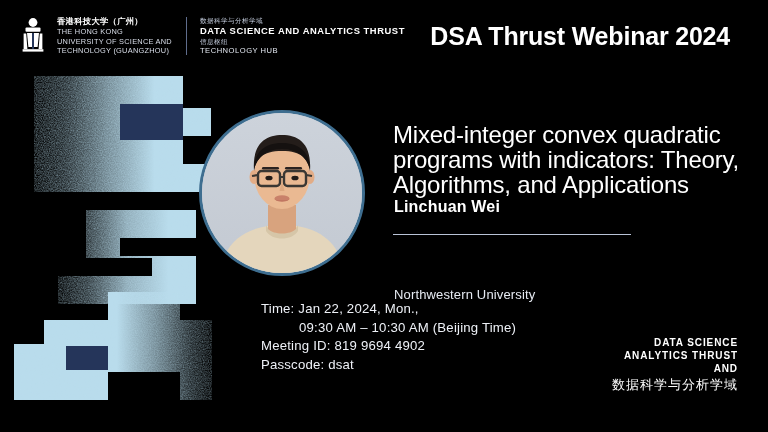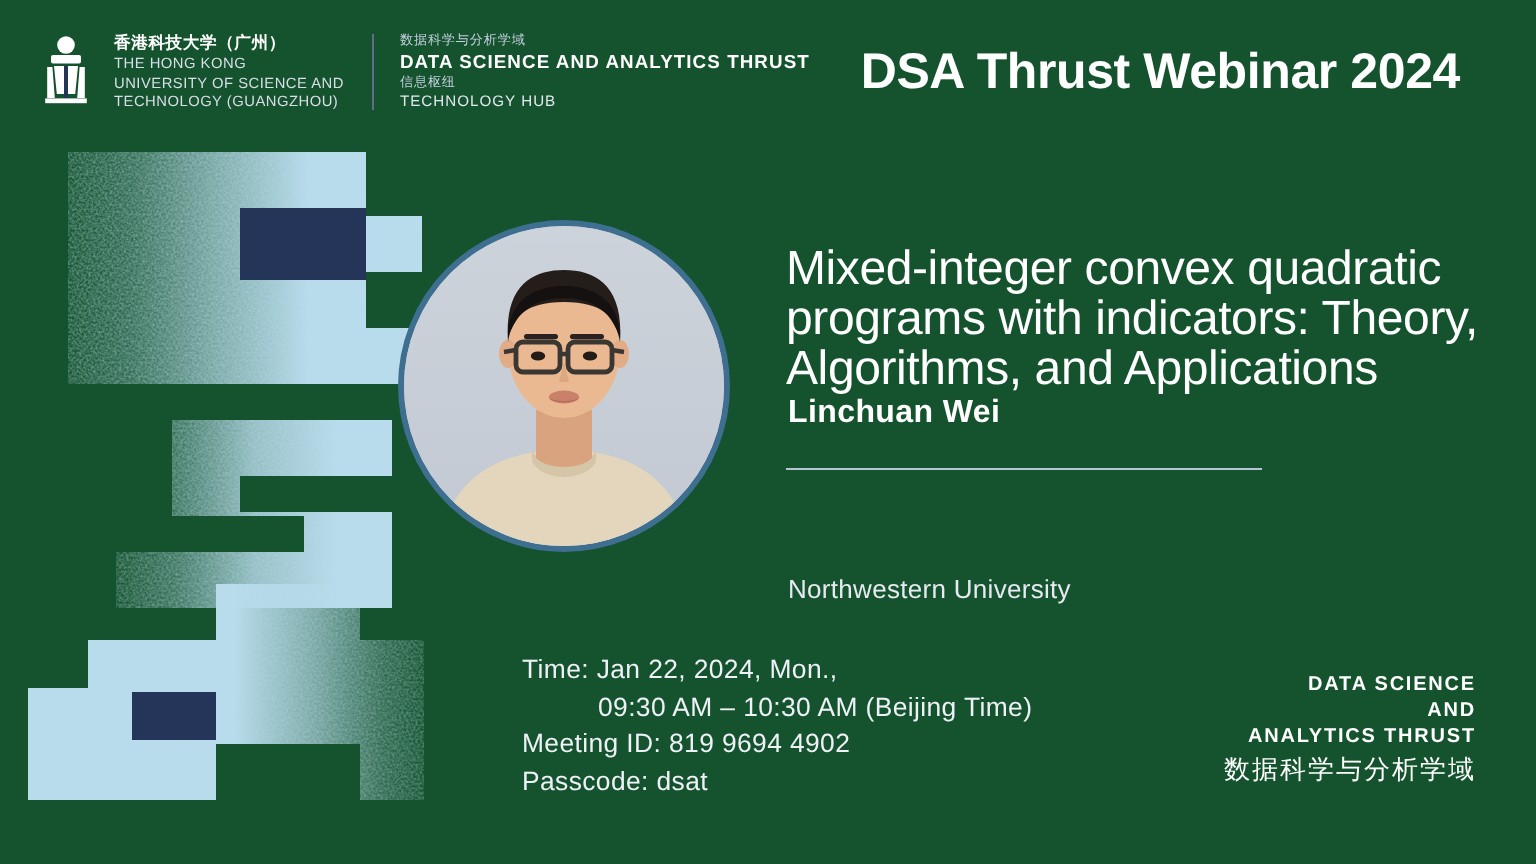--- a/index.html
+++ b/index.html
@@ -7,21 +7,21 @@
     padding: 0;
     background: #1d2b4d;
   }
   body {
     font-family: "Liberation Sans", sans-serif;
   }
   .poster {
     position: relative;
     width: 768px;
     height: 432px;
-    background: #14532d;
+    background: #000000;
     overflow: hidden;
   }
 
   
   .pixelmark {
     position: absolute;
     left: 0;
     top: 60px;
     width: 300px;
     height: 372px;
@@ -166,21 +166,21 @@
     overflow: hidden;
     background: #c9cfd8;
     box-sizing: border-box;
   }
   .photo-ring svg { display:block; width:100%; height:100%; }
 
   
   .meeting-info {
     position: absolute;
     left: 261px;
-    top: 326px;
+    top: 300px;
     font-size: 13.2px;
     color: #eef1f7;
     line-height: 18.5px;
     letter-spacing: .2px;
   }
   .meeting-info .indent { padding-left: 38px; }
 
   
   .footer-brand {
     position: absolute;
@@ -336,18 +336,18 @@
 
   <div class="meeting-info">
     <div>Time: Jan 22, 2024, Mon.,</div>
     <div class="indent">09:30 AM – 10:30 AM (Beijing Time)</div>
     <div>Meeting ID: 819 9694 4902</div>
     <div>Passcode: dsat</div>
   </div>
 
   <div class="footer-brand">
     <div class="fb-en">DATA SCIENCE</div>
+    <div class="fb-en">ANALYTICS THRUST</div>
     <div class="fb-en">AND</div>
-    <div class="fb-en">ANALYTICS THRUST</div>
     <div class="fb-cn">数据科学与分析学域</div>
   </div>
 
 </div>
 
 </body></html>

